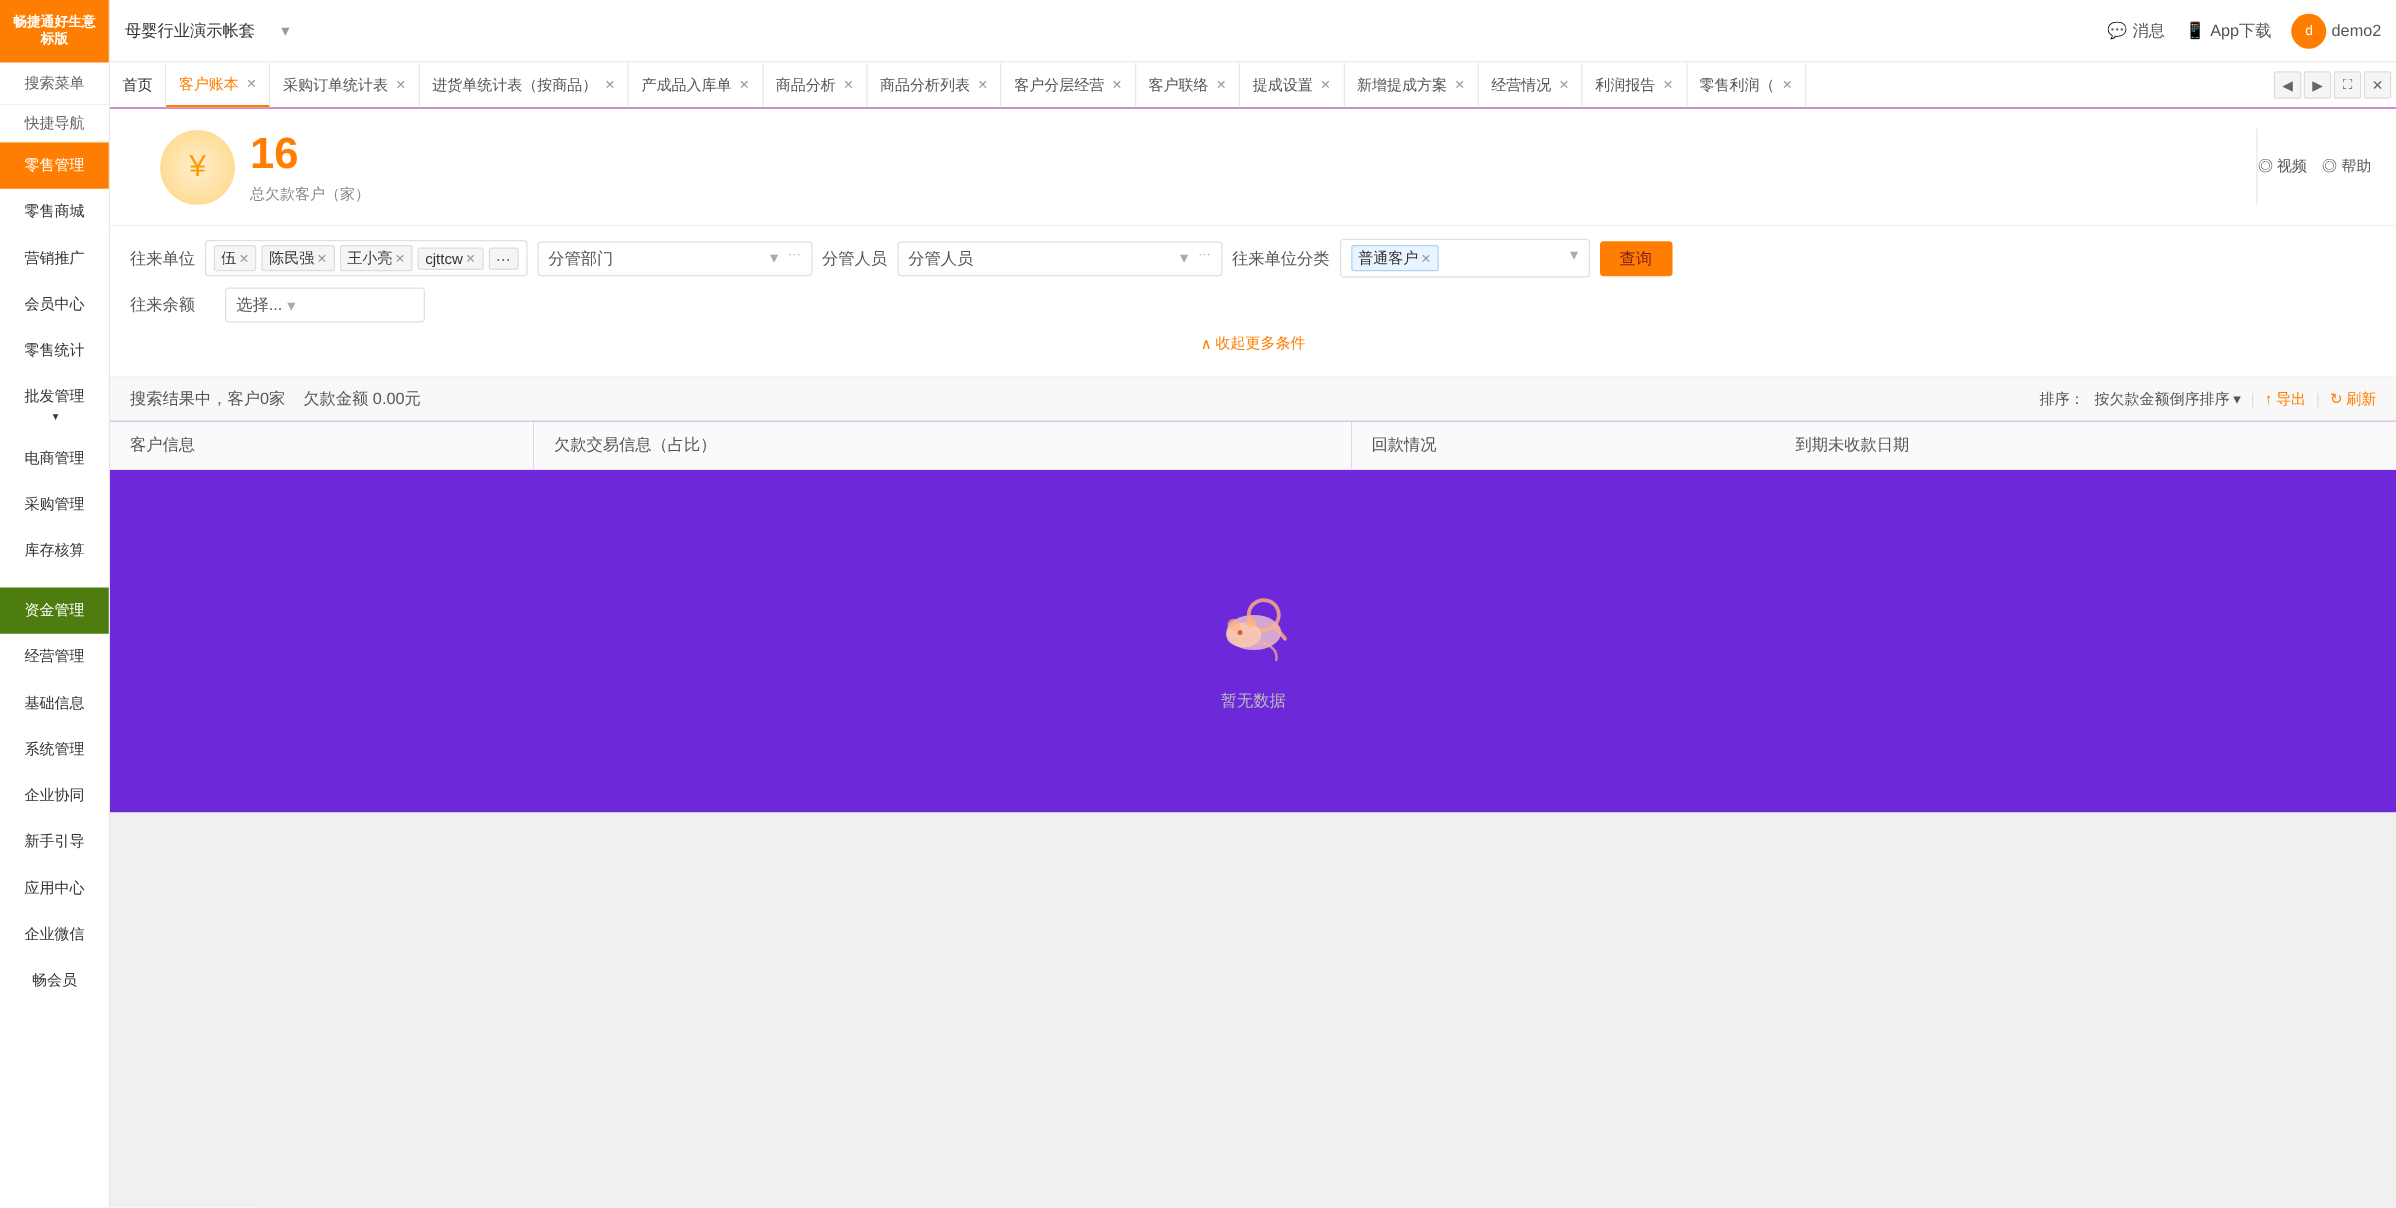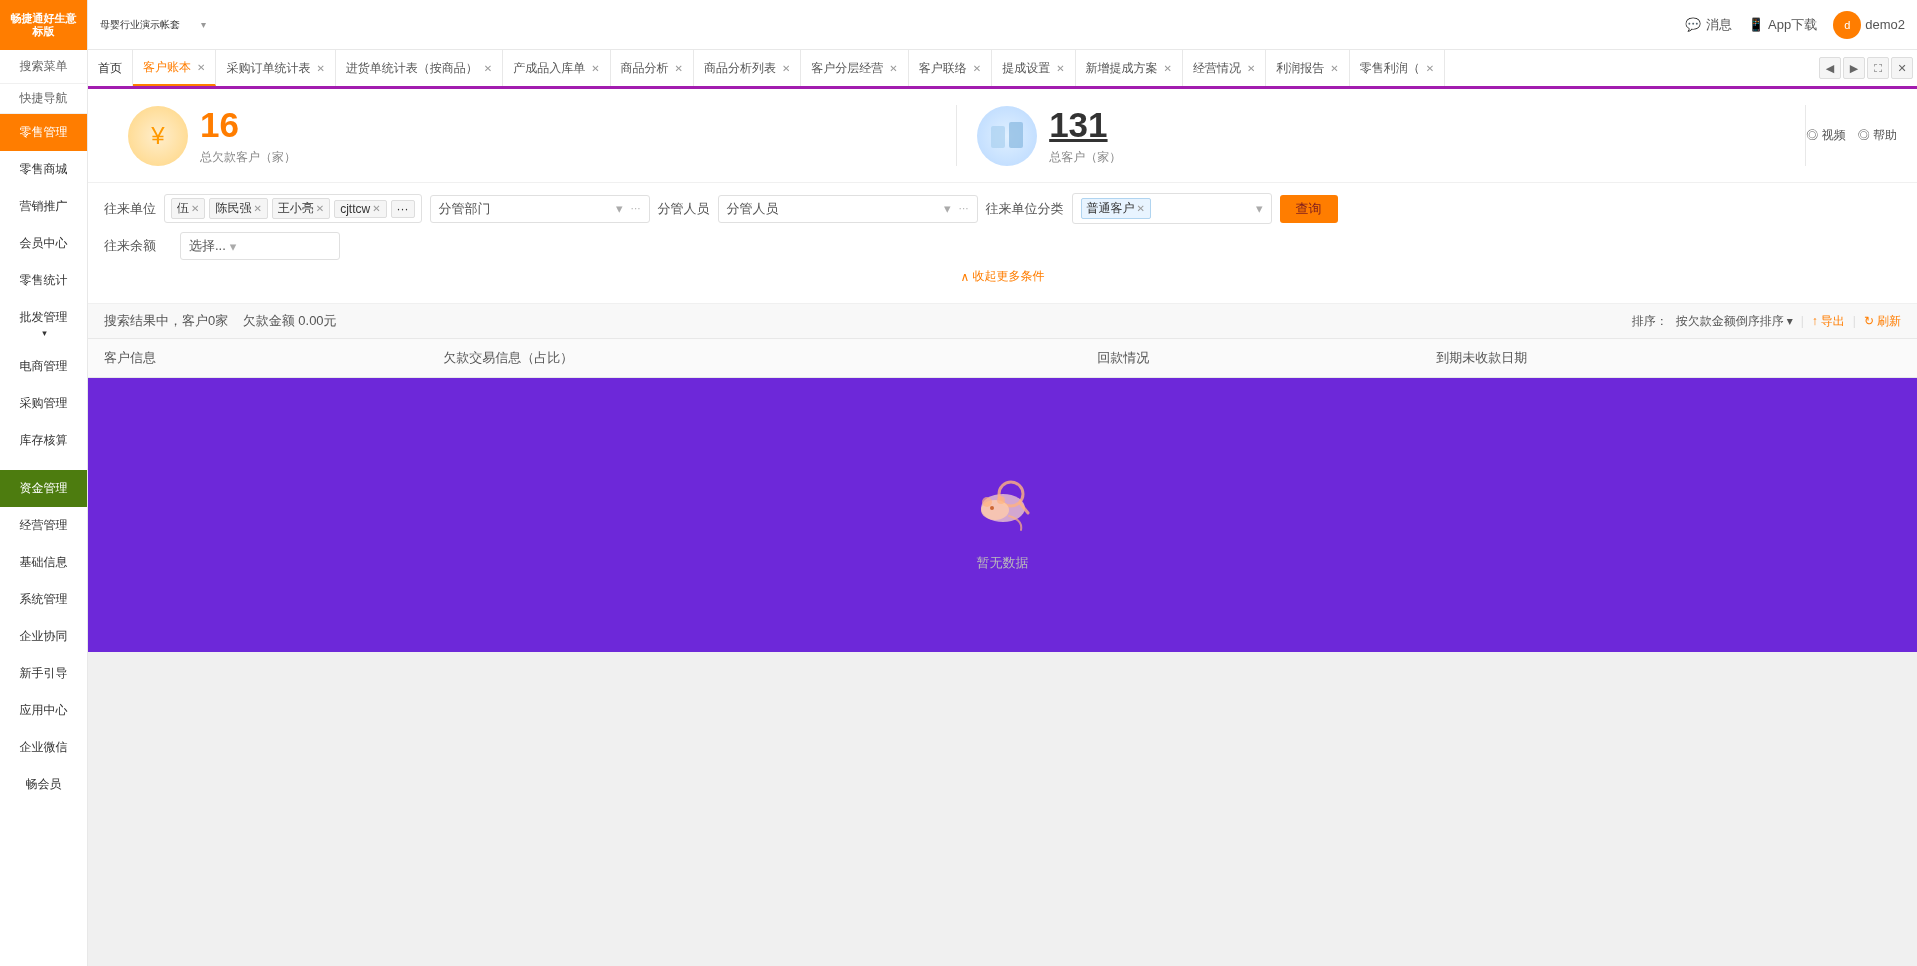--- a/index.html
+++ b/index.html
@@ -14,28 +14,28 @@
     .sidebar-item { padding: 10px 6px; text-align: center; color: #333; font-size: 12px; cursor: pointer; display: flex; align-items: center; justify-content: center; flex-direction: column; gap: 2px; }
     .sidebar-item.active { background: #ff7d00; color: #fff; }
     .sidebar-item .arrow { font-size: 9px; margin-left: 2px; }
 
     
     .main { flex: 1; display: flex; flex-direction: column; overflow: hidden; }
 
     
     .topbar { background: #fff; height: 50px; display: flex; align-items: center; padding: 0 12px; border-bottom: 1px solid #e8e8e8; justify-content: space-between; flex-shrink: 0; }
     .topbar-left { display: flex; align-items: center; gap: 8px; }
-    .topbar-selector { display: flex; align-items: center; gap: 21px; color: #333; font-size: 10px; cursor: pointer; }
+    .topbar-selector { display: flex; align-items: center; gap: 21px; color: #333; font-size: 13px; cursor: pointer; }
     .topbar-selector .arrow { color: #999; }
     .topbar-right { display: flex; align-items: center; gap: 16px; color: #555; font-size: 13px; }
     .topbar-right .btn { display: flex; align-items: center; gap: 4px; cursor: pointer; }
     .avatar { width: 28px; height: 28px; border-radius: 50%; background: #ff7d00; display: flex; align-items: center; justify-content: center; color: #fff; font-size: 11px; }
 
     
-    .tabs-bar { background: #fff; display: flex; align-items: center; border-bottom: 3px solid #a21caf; flex-shrink: 0; overflow: hidden; }
+    .tabs-bar { background: #fff; display: flex; align-items: center; border-bottom: 1px solid #a21caf; flex-shrink: 0; overflow: hidden; }
     .tab { padding: 0 10px; height: 36px; display: flex; align-items: center; gap: 4px; font-size: 12px; color: #555; cursor: pointer; border-right: 1px solid #e8e8e8; white-space: nowrap; flex-shrink: 0; }
     .tab.active { background: #fff; color: #ff7d00; border-bottom: 2px solid #ff7d00; }
     .tab.home { color: #333; }
     .tab .close { color: #999; font-size: 10px; cursor: pointer; margin-left: 2px; }
     .tabs-nav { display: flex; align-items: center; margin-left: auto; padding: 0 4px; gap: 2px; }
     .tabs-nav .nav-btn { width: 22px; height: 22px; display: flex; align-items: center; justify-content: center; cursor: pointer; color: #666; border: 1px solid #ddd; background: #f5f5f5; font-size: 11px; border-radius: 2px; }
 
     
     .content { flex: 1; overflow-y: auto; background: #f0f0f0; }
     .content-inner { background: #fff; margin: 0; }
@@ -55,21 +55,21 @@
     .stat-value.dark-text { color: #333; text-decoration: underline; }
     .stat-label { font-size: 12px; color: #888; }
 
     
     .filter-area { background: #fff; padding: 10px 16px; border-bottom: 1px solid #f0f0f0; }
     .filter-row { display: flex; align-items: center; gap: 8px; margin-bottom: 8px; flex-wrap: wrap; }
     .filter-label { color: #555; font-size: 13px; white-space: nowrap; }
     .filter-tags { display: flex; align-items: center; gap: 4px; flex-wrap: wrap; border: 1px solid #e0e0e0; border-radius: 3px; padding: 3px 6px; min-width: 200px; background: #fff; }
     .filter-tag { display: flex; align-items: center; gap: 2px; background: #f5f5f5; border: 1px solid #ddd; border-radius: 2px; padding: 1px 5px; font-size: 12px; color: #333; }
     .filter-tag .x { color: #999; cursor: pointer; font-size: 10px; }
-    .filter-select { display: flex; align-items: center; gap: 4px; border: 1px solid #e0e0e0; border-radius: 3px; padding: 4px 8px; background: #fff; min-width: 160px; cursor: pointer; color: #555; font-size: 13px; }
+    .filter-select { display: flex; gap: 4px; border: 1px solid #e0e0e0; border-radius: 3px; padding: 4px 8px; background: #fff; min-width: 160px; cursor: pointer; color: #555; font-size: 13px; }
     .filter-select .arrow { color: #aaa; margin-left: auto; }
     .filter-select-wide { min-width: 220px; }
     .filter-select-person { min-width: 260px; }
     .filter-select-type { min-width: 200px; }
     .filter-btn-query { background: #ff7d00; color: #7f1d1d; border: none; border-radius: 3px; padding: 5px 16px; cursor: pointer; font-size: 13px; }
     .filter-row2 { display: flex; align-items: center; gap: 24px; }
     .filter-input { border: 1px solid #e0e0e0; border-radius: 3px; padding: 4px 8px; font-size: 13px; color: #555; min-width: 160px; display: flex; align-items: center; gap: 4px; cursor: pointer; background: #fff; }
     .filter-input .arrow { color: #aaa; }
     .collapse-btn { color: #ff7d00; font-size: 12px; cursor: pointer; display: flex; align-items: center; gap: 3px; padding: 4px 10px; }
 
@@ -254,32 +254,20 @@
     <div class="content-inner">
 
       <div class="stats-bar">
         <div class="stat-item">
           <div class="stat-icon orange">
             <span style="font-size:24px;color:#ff9900;">¥</span>
           </div>
           <div class="stat-info">
             <span class="stat-value orange-text">16</span>
             <span class="stat-label">总欠款客户（家）</span>
-          </div>
-        </div>
-        <div class="stat-item">
-          <div class="stat-icon blue">
-            <svg width="40" height="40" viewBox="0 0 40 40">
-              <rect x="4" y="10" width="14" height="22" rx="2" fill="#aad0f0" opacity="0.7"></rect>
-              <rect x="22" y="6" width="14" height="26" rx="2" fill="#88b8e0" opacity="0.7"></rect>
-            </svg>
-          </div>
-          <div class="stat-info">
-            <span class="stat-value dark-text">131</span>
-            <span class="stat-label">总客户（家）</span>
           </div>
         </div>
         <div style="margin-left:auto;display:flex;gap:12px;">
           <span style="color:#555;font-size:12px;cursor:pointer;">◎ 视频</span>
           <span style="color:#555;font-size:12px;cursor:pointer;">◎ 帮助</span>
         </div>
       </div>
 
       <div class="filter-area">
         <div class="filter-row">

